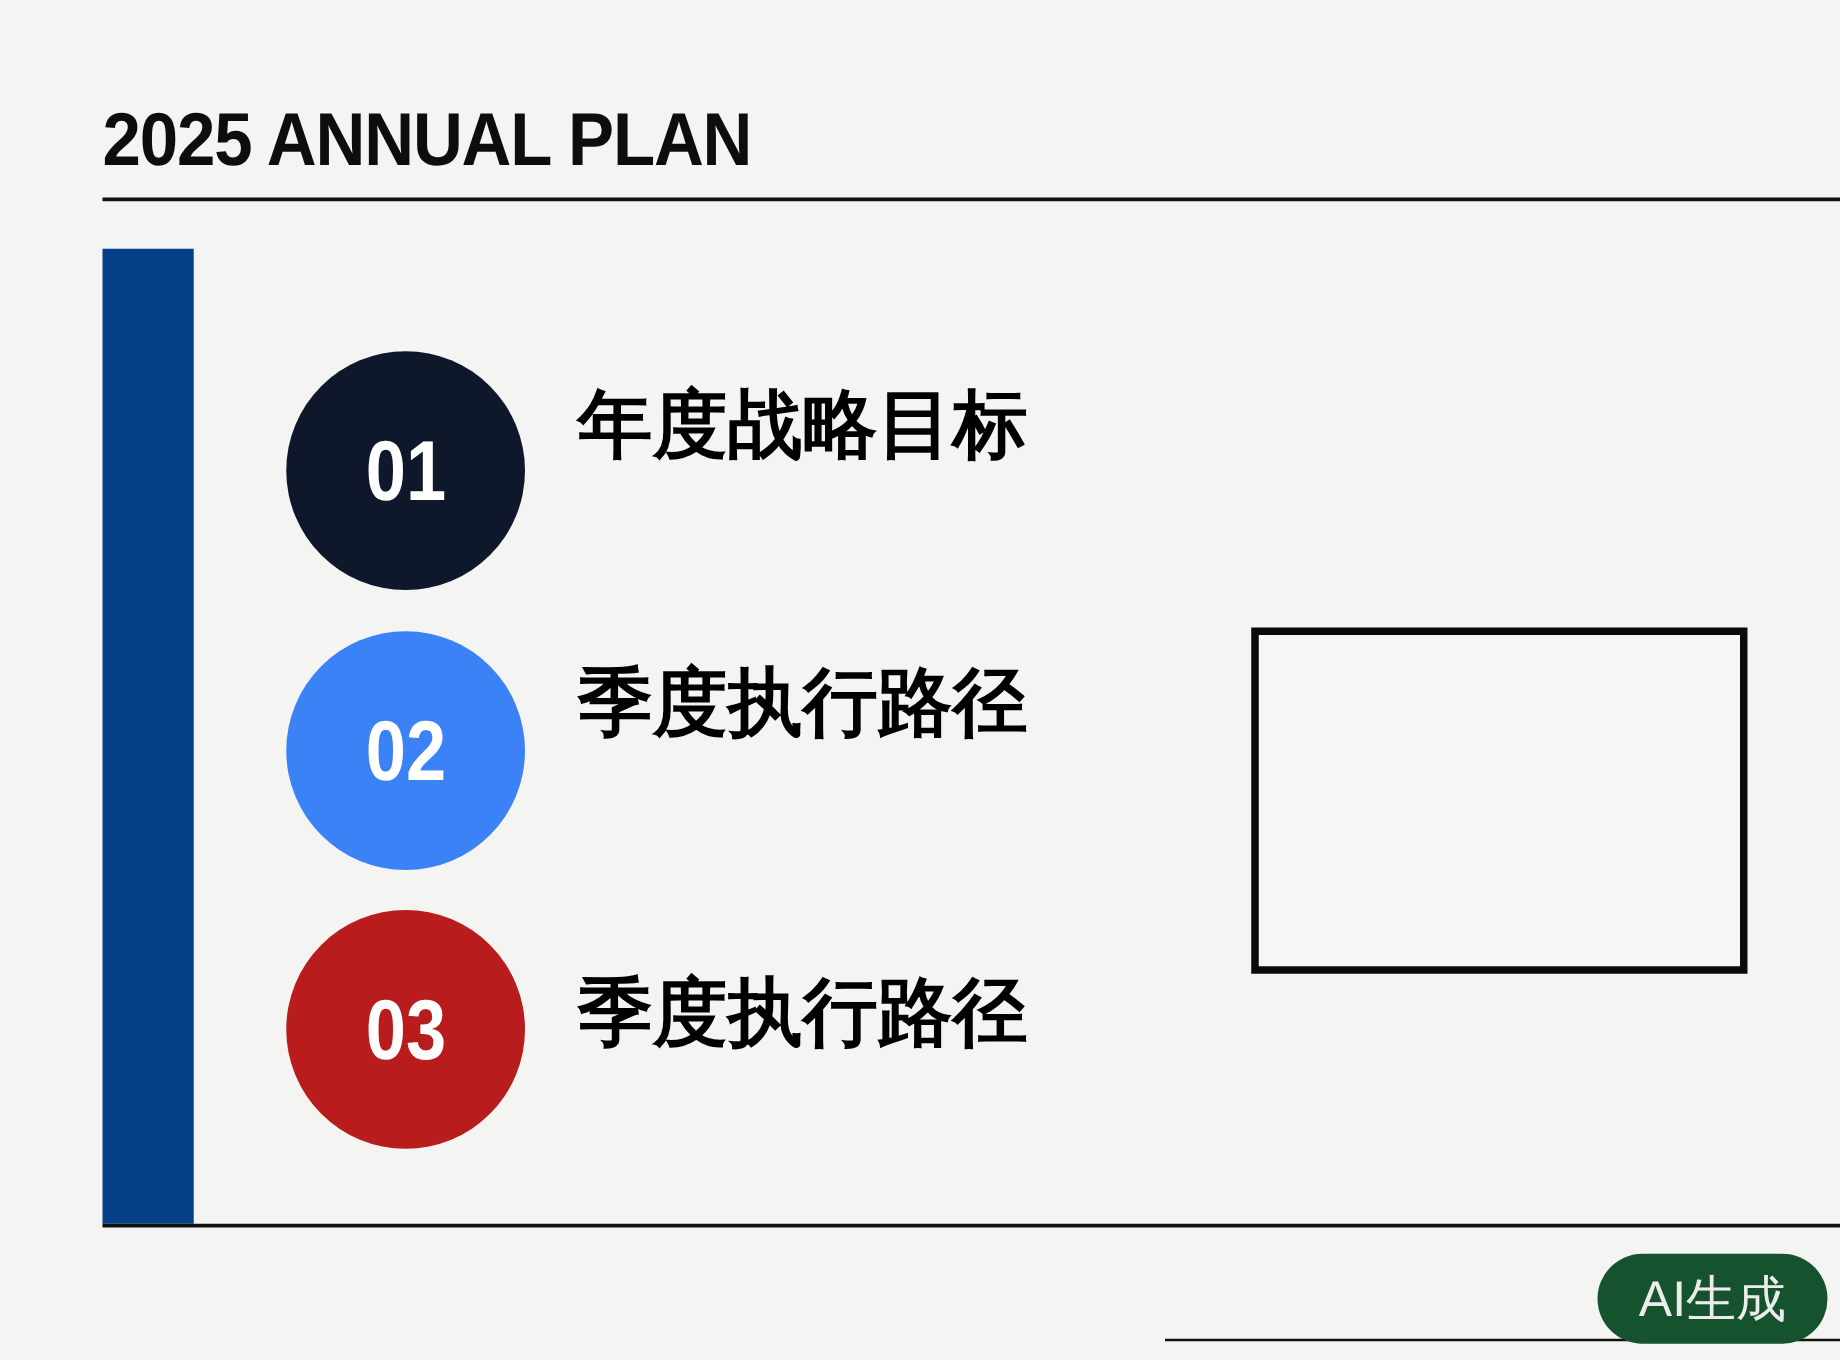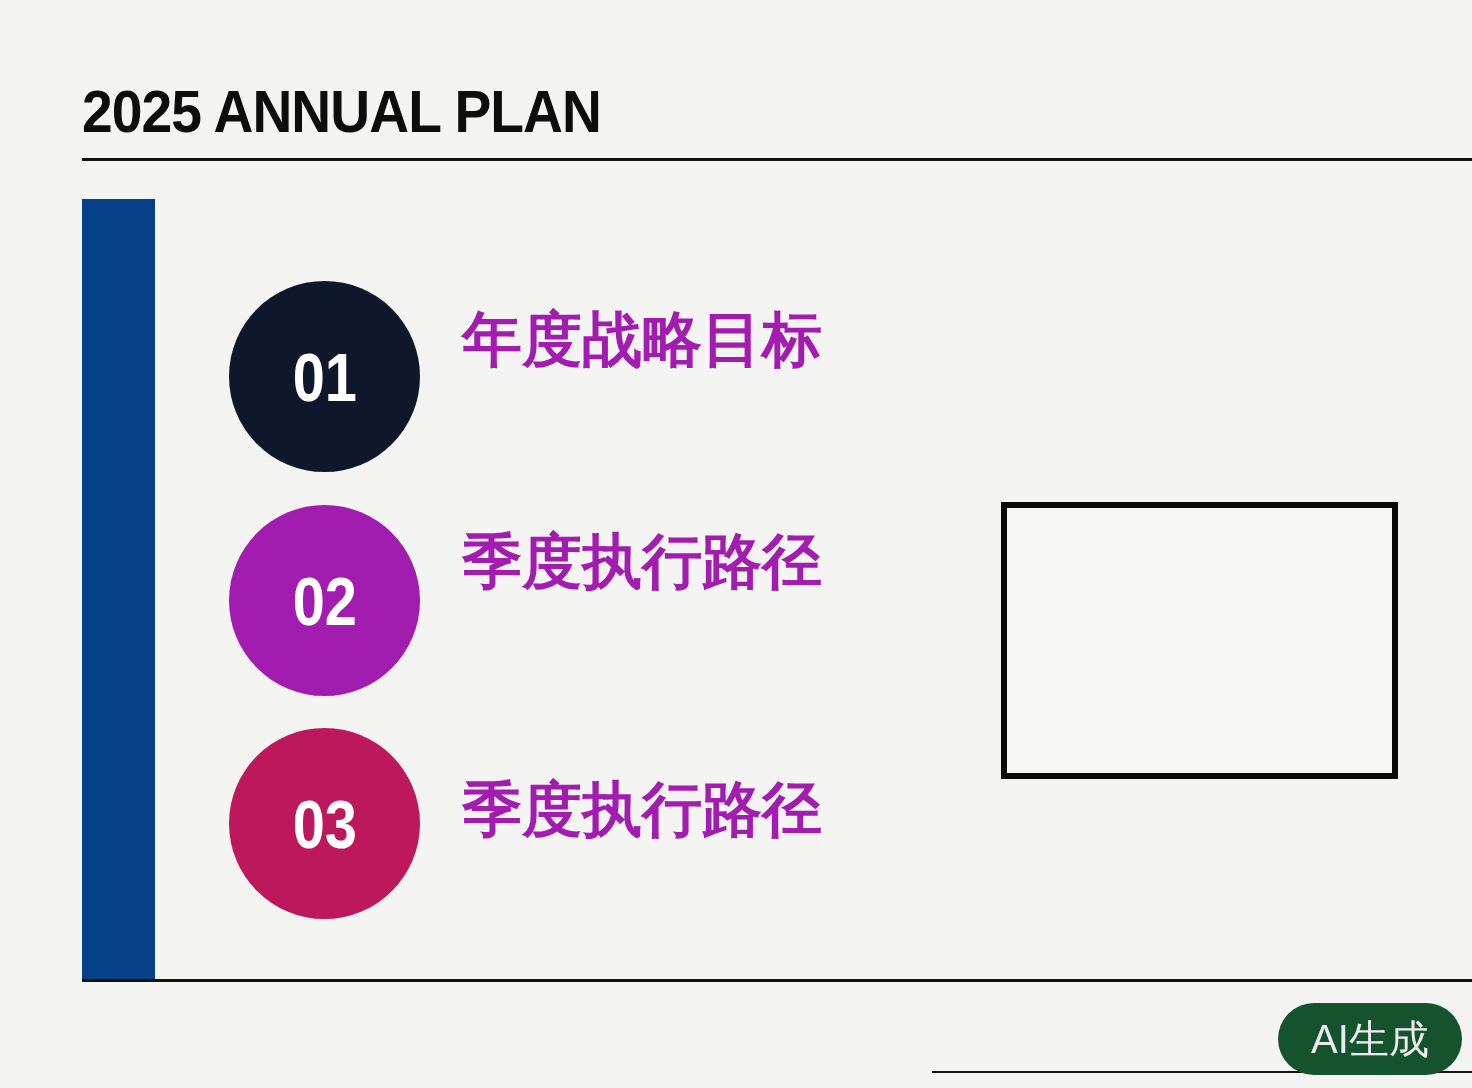--- a/index.html
+++ b/index.html
@@ -23,21 +23,21 @@
       background: #054088;
     }
     .item { position: absolute; left: 229px; height: 192px; width: 700px; }
     .circle {
       position: absolute; left: 0; top: 0; width: 191px; height: 191px;
       border-radius: 50%; display: flex; align-items: center; justify-content: center;
       color: #fff; font-size: 68px; font-weight: 700;
     }
     .circle span { display: inline-block; transform: scaleX(0.85); }
     .label {
-      position: absolute; left: 233px; font-size: 60px; font-weight: 700; color: #a21caf;
+      position: absolute; left: 233px; font-size: 60px; font-weight: 700; color: #000000;
       line-height: 70px; white-space: nowrap;
     }
     .item-1 { top: 281px; } .item-1 .label { top: 24px; }
     .item-2 { top: 505px; } .item-2 .label { top: 22px; }
     .item-3 { top: 728px; } .item-3 .label { top: 47px; }
     .frame {
       position: absolute; left: 1001px; top: 502px; width: 385px; height: 265px;
       border: 6px solid #0a0a0a; background: #f6f6f5;
     }
     .badge {
@@ -55,28 +55,28 @@
 <div class="side-bar"></div>
 
 <div class="item item-1">
   <div class="circle" style="background:#0f172a">
     <span>01</span>
   </div>
   <div class="label">年度战略目标</div>
 </div>
 
 <div class="item item-2">
-  <div class="circle" style="background:#a21caf">
+  <div class="circle" style="background:#3b82f6">
     <span>02</span>
   </div>
   <div class="label">季度执行路径</div>
 </div>
 
 <div class="item item-3">
-  <div class="circle" style="background:#be185d">
+  <div class="circle" style="background:#b91c1c">
     <span>03</span>
   </div>
   <div class="label">季度执行路径</div>
 </div>
 
 <div class="frame"></div>
 
 <div class="rule rule-bottom"></div>
 <div class="rule rule-foot"></div>
 

